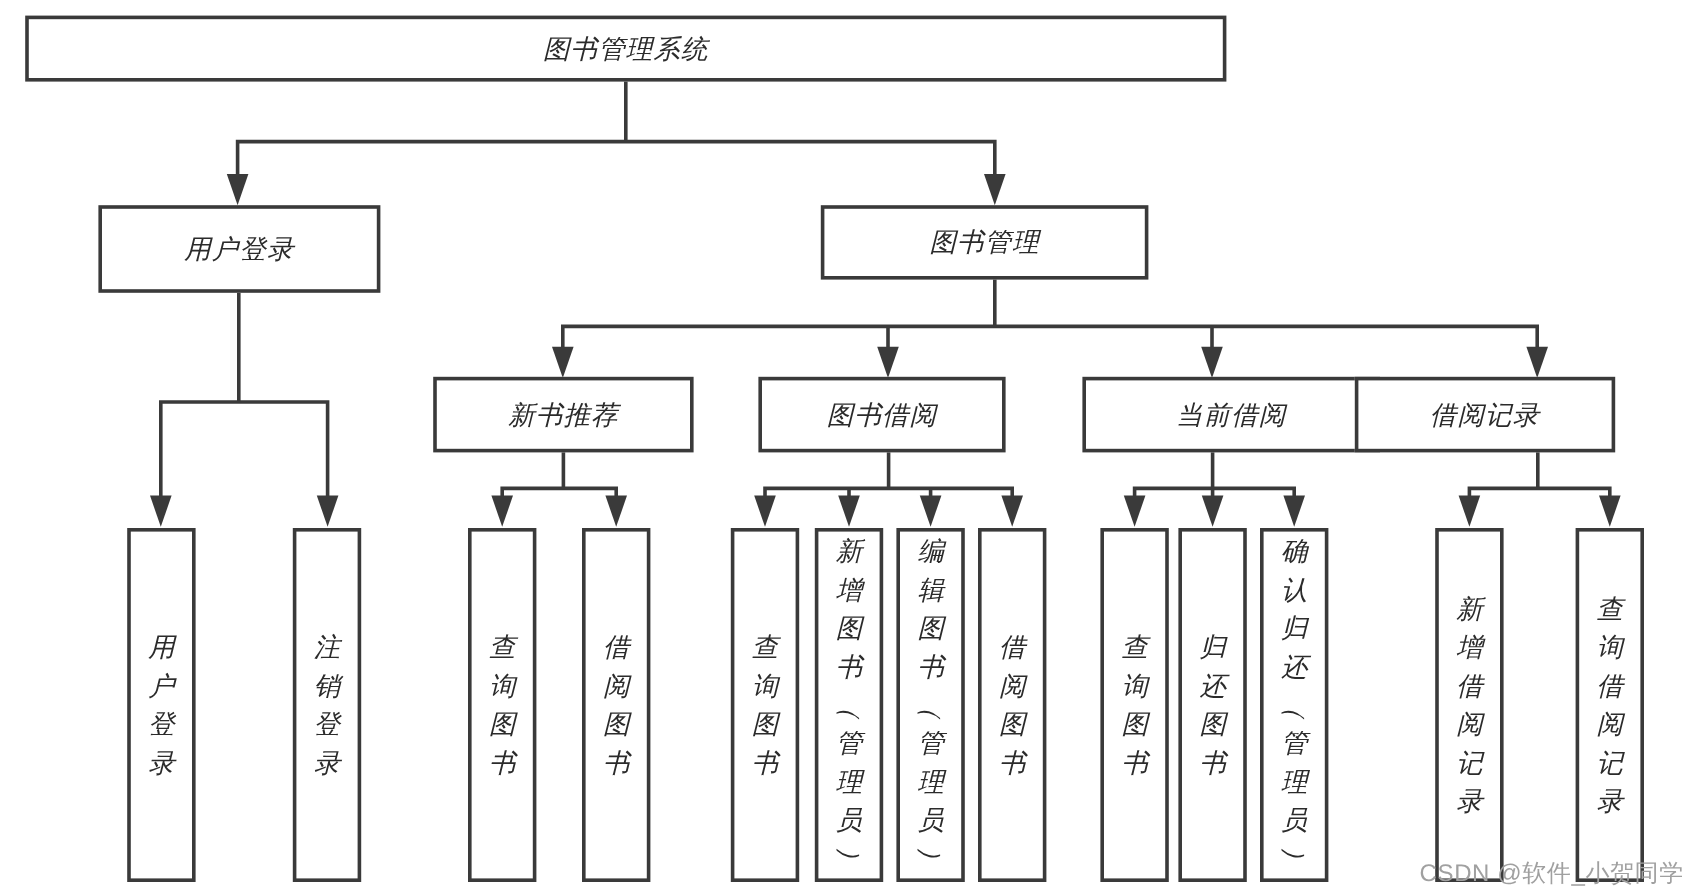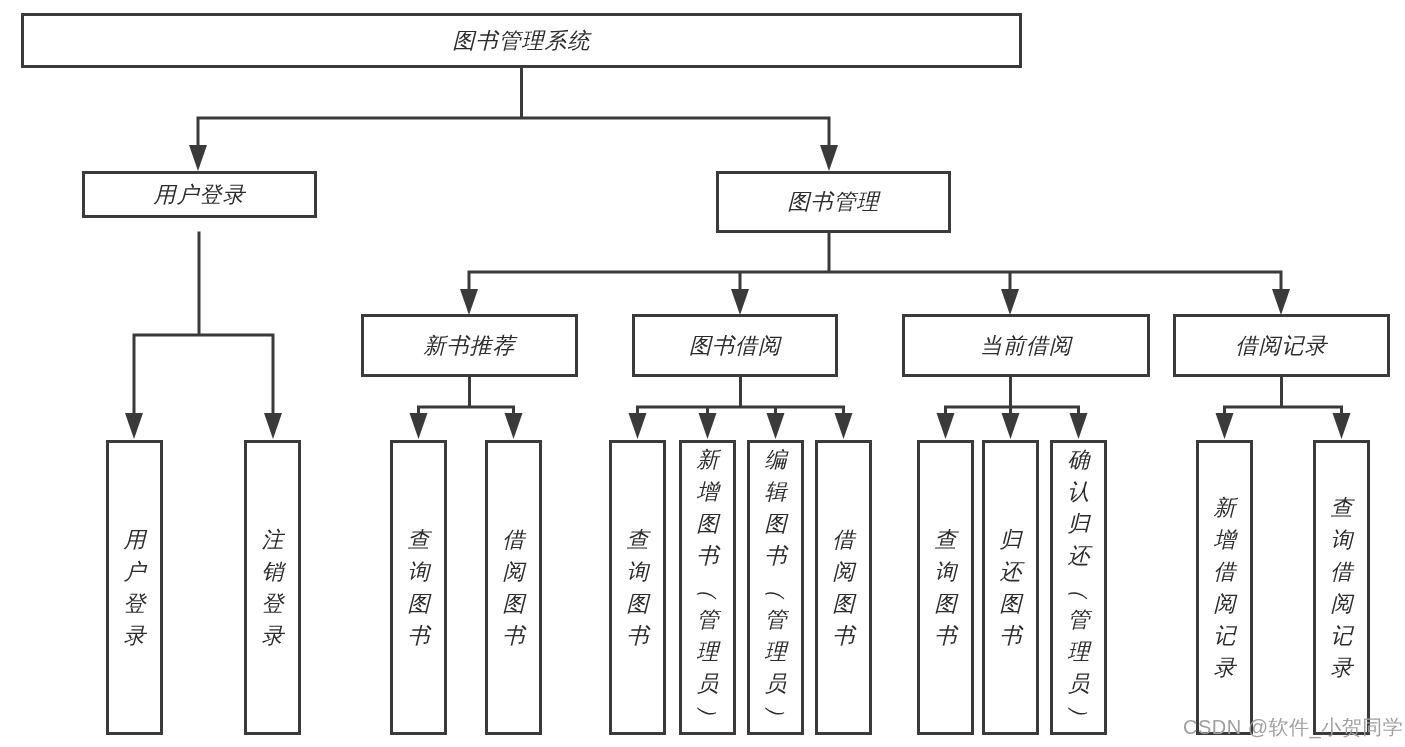--- a/index.html
+++ b/index.html
@@ -81,37 +81,37 @@
 
     <path d="M1281.5 377 V407 M1224.5 407 H1341.5 M1224.5 407 V432 M1341.5 407 V432"></path>
     <polygon class="arrow" points="1215.5,413 1233.5,413 1224.5,439"></polygon>
     <polygon class="arrow" points="1332.5,413 1350.5,413 1341.5,439"></polygon>
   </svg>
 
   <div class="node" style="left:21px;top:13px;width:1001px;height:55px;">
     <span class="hlabel">图书管理系统</span>
   </div>
 
-  <div class="node" style="left:82px;top:171px;width:235px;height:47px;">
+  <div class="node" style="left:82px;top:171px;width:235px;height:73px;">
     <span class="hlabel">用户登录</span>
   </div>
-  <div class="node" style="left:716px;top:171px;width:235px;height:62px;">
+  <div class="node" style="left:684px;top:171px;width:273px;height:62px;">
     <span class="hlabel">图书管理</span>
   </div>
 
   <div class="node" style="left:361px;top:314px;width:217px;height:63px;">
     <span class="hlabel">新书推荐</span>
   </div>
   <div class="node" style="left:632px;top:314px;width:206px;height:63px;">
     <span class="hlabel">图书借阅</span>
   </div>
   <div class="node" style="left:902px;top:314px;width:248px;height:63px;">
     <span class="hlabel">当前借阅</span>
   </div>
-  <div class="node" style="left:1173px;top:314px;width:217px;height:63px;">
+  <div class="node" style="left:1129px;top:314px;width:217px;height:63px;">
     <span class="hlabel">借阅记录</span>
   </div>
 
   <div class="node leaf" style="left:106px;top:440px;width:57px;height:295px;">
     <span class="vlabel">
         <span class="vchar">用</span>
         <span class="vchar">户</span>
         <span class="vchar">登</span>
         <span class="vchar">录</span>
       </span>

